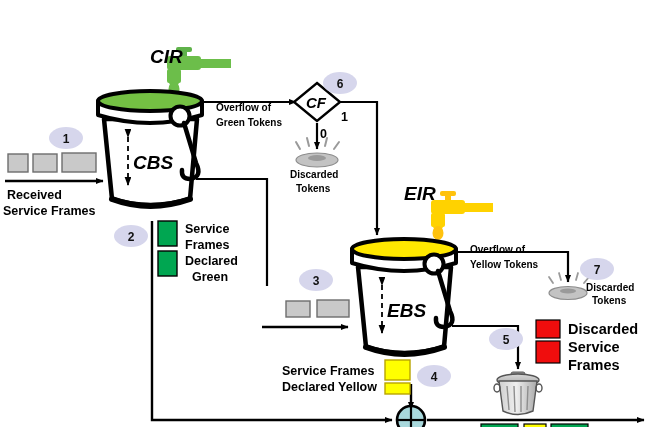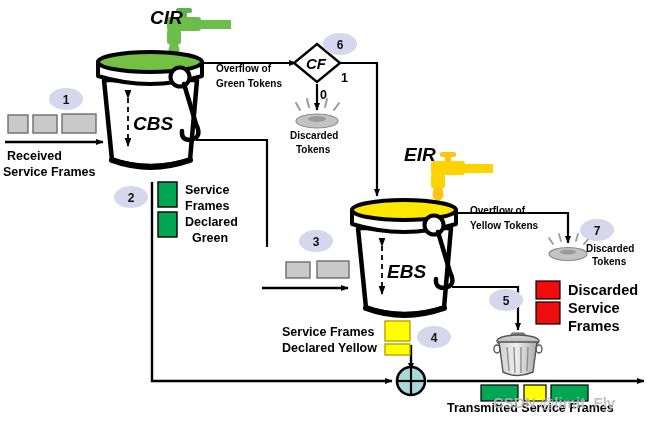--- a/index.html
+++ b/index.html
@@ -1,18 +1,18 @@
 <!DOCTYPE html>
 <html><head>
 <meta charset="utf-8">
 <style>
   html,body{margin:0;padding:0;background:#ffffff;}
   body{width:649px;height:427px;overflow:hidden;
        font-family:"Liberation Sans", sans-serif;}
-  #stage{position:relative;width:649px;height:312px;background:#fff;}
+  #stage{position:relative;width:649px;height:312px;background:#fff;margin-top:39px;}
   svg#diagram{position:absolute;left:0;top:0;width:649px;height:427px;display:block;}
   .lbl{font-family:"Liberation Sans", sans-serif;font-weight:bold;fill:#000;}
   .lbl-sm{font-size:10px;}
   .lbl-md{font-size:12.5px;}
   .lbl-lg{font-size:14.5px;}
   .lbl-it{font-style:italic;font-size:19px;}
   .lbl-it-sm{font-style:italic;font-size:15px;}
   .num{font-size:12.5px;font-weight:bold;fill:#000;}
   .badge-txt{font-size:12px;font-weight:bold;fill:#111;}
   .gray-fill{fill:#c9c9c9;stroke:#6d6d6d;stroke-width:1.4;}

